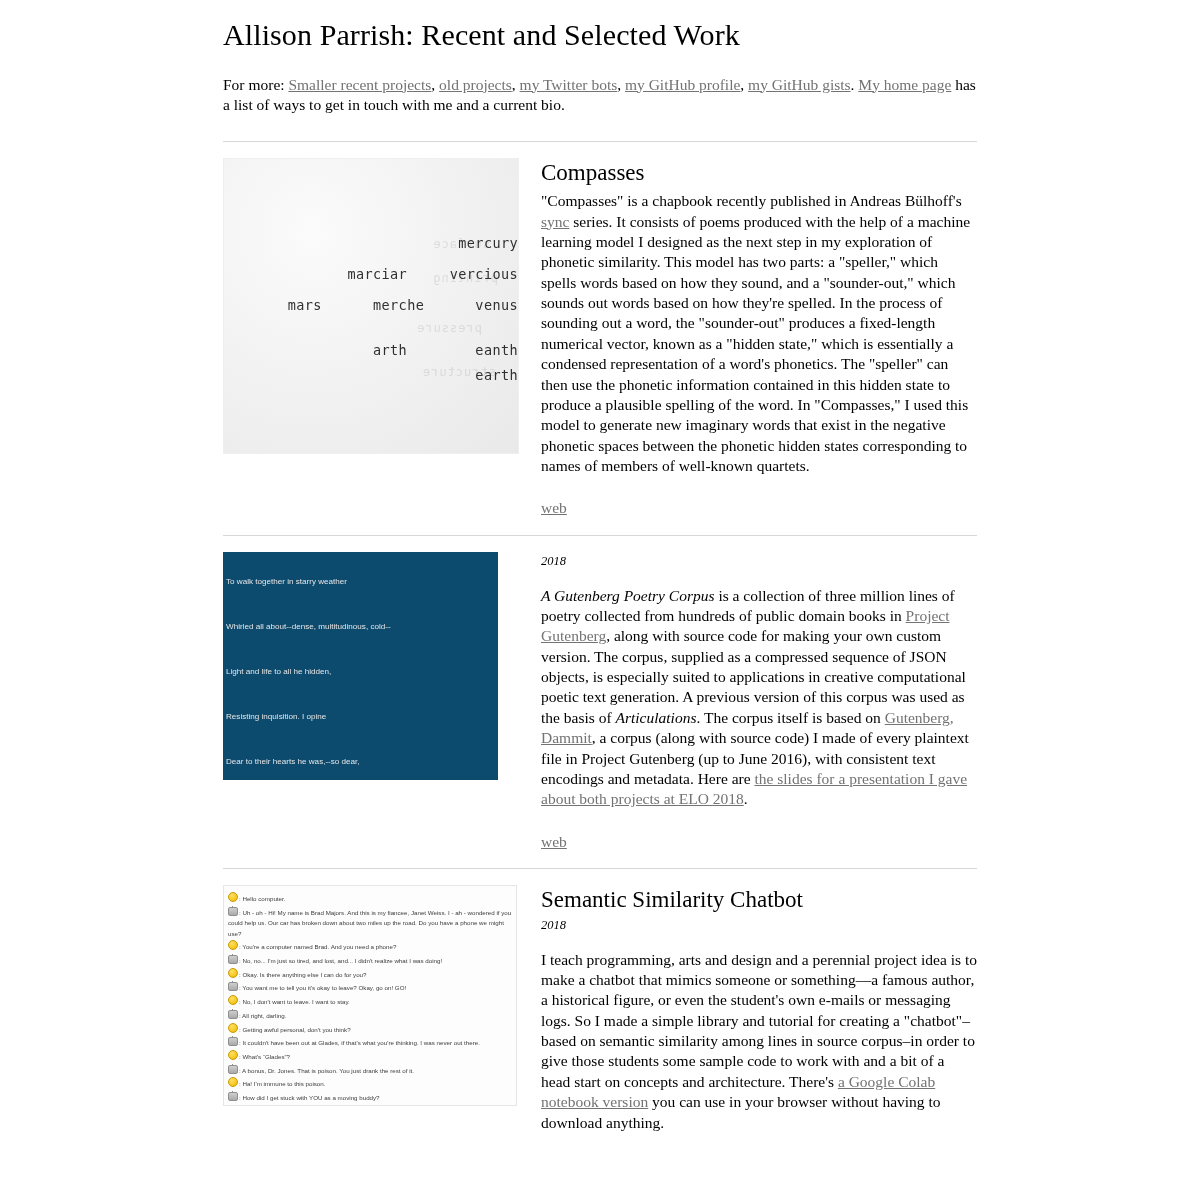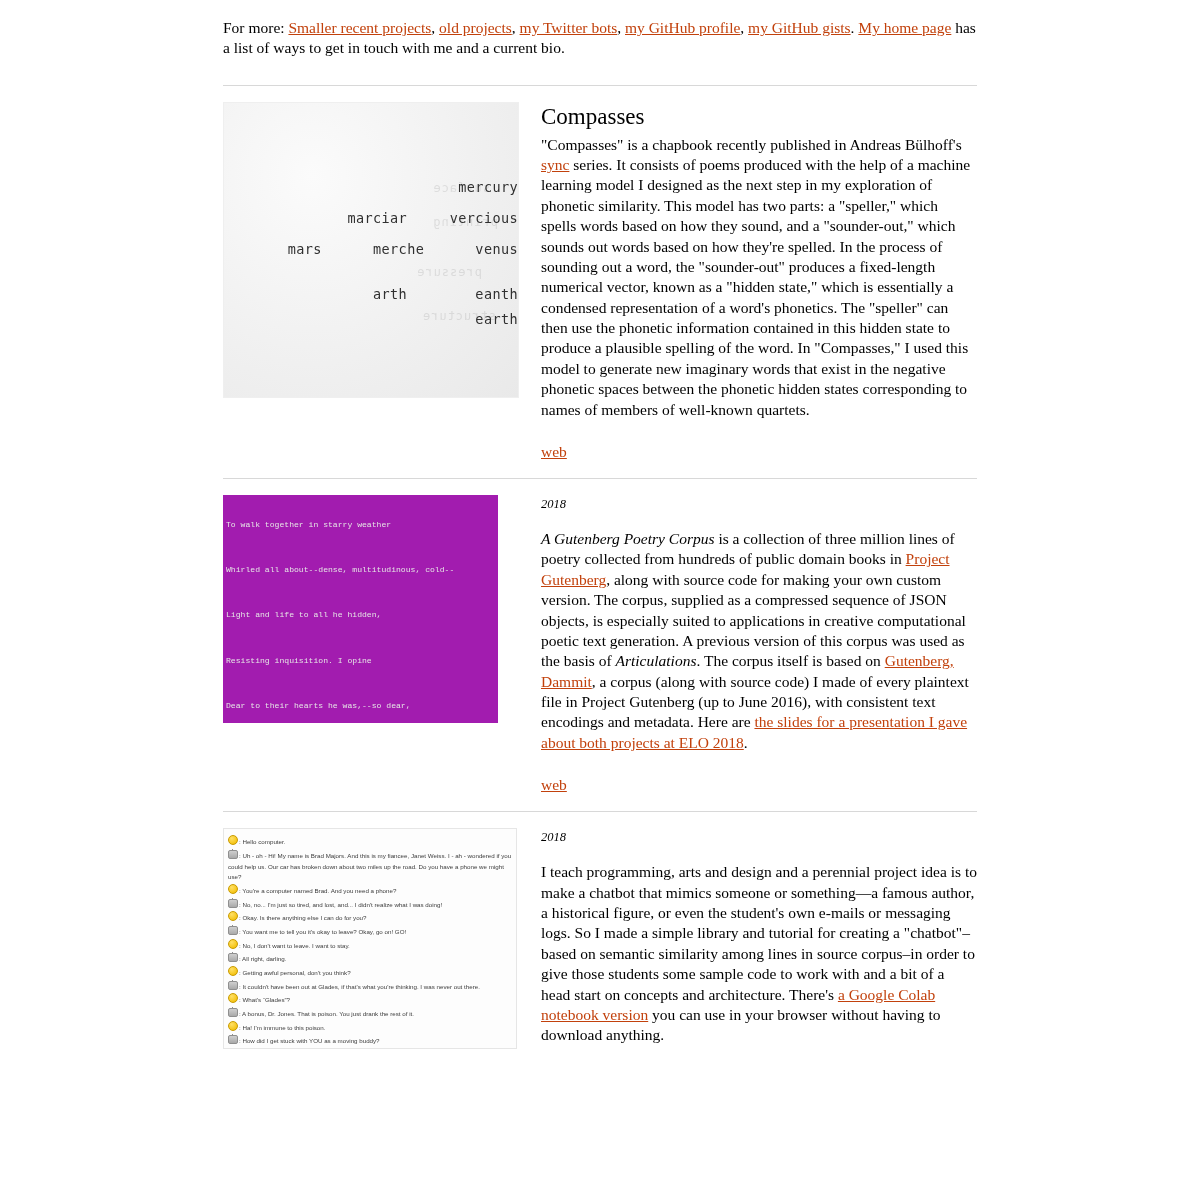--- a/index.html
+++ b/index.html
@@ -26,21 +26,21 @@
     line-height: 1.15;
     margin: 0 0 22px 0;
     letter-spacing: 0.1px;
   }
   p.intro {
     font-size: 15.5px;
     line-height: 1.32;
     margin: 0 0 26px 0;
   }
   a {
-    color: #c2410c;
+    color: #737373;
     text-decoration: underline;
     text-align: center;
   }
   hr.sep {
     border: none;
     border-top: 1px solid #d8d8d8;
     margin: 0 0 16px 0;
     height: 0;
   }
   .project {
@@ -114,23 +114,23 @@
     left: 0; right: 0;
     text-align: right;
     white-space: pre;
   }
 
   
   .thumb-term {
     position: relative;
     width: 275px;
     height: 228px;
-    background: #a21caf;
-    overflow: hidden;
-    font-family: Liberation Mono, monospace;
+    background: #0c4a6e;
+    overflow: hidden;
+    font-family: Liberation Sans, sans-serif;
     font-size: 8.1px;
     line-height: 15.05px;
     color: #e6e6e6;
     box-sizing: border-box;
   }
   .thumb-term .tinner {
     position: absolute;
     left: 3px;
     top: -8px;
     white-space: pre;
@@ -183,20 +183,21 @@
     left: 3.2px; top: -2px;
     width: 1px; height: 2px;
     background: #8f8f8f;
   }
 </style>
 </head>
 <body>
 
 <div class="page">
 
+  <h1 class="page-title">Allison Parrish: Recent and Selected Work</h1>
 
   <p class="intro">
     <span>For more: </span><a href="#">Smaller recent projects</a><span>, </span><a href="#">old projects</a><span>, </span><a href="#">my Twitter bots</a><span>, </span><a href="#">my GitHub profile</a><span>, </span><a href="#">my GitHub gists</a><span>. </span><a href="#">My home page</a><span> </span><span>has a list of ways to get in touch with me and a current bio.</span>
   </p>
 
   <hr class="sep">
 
   <div class="project">
     <div class="thumb-col">
       <div class="thumb-paper">
@@ -277,19 +278,20 @@
         <span class="chat-line"><span class="emo bot"></span><span>: It couldn't have been out at Glades, if that's what you're thinking. I was never out there.</span></span>
         <span class="chat-line"><span class="emo human"></span><span>: What's “Glades”?</span></span>
         <span class="chat-line"><span class="emo bot"></span><span>: A bonus, Dr. Jones. That is poison. You just drank the rest of it.</span></span>
         <span class="chat-line"><span class="emo human"></span><span>: Ha! I'm immune to this poison.</span></span>
         <span class="chat-line"><span class="emo bot"></span><span>: How did I get stuck with YOU as a moving buddy?</span></span>
         <span class="chat-line"><span class="emo human"></span></span>
 
       </div>
     </div>
     <div class="body-col">
+      <h2 class="project-title">Semantic Similarity Chatbot</h2>
       <div class="project-year">2018</div>
       <p class="project-desc"><span>I teach programming, arts and design and a perennial project idea is to make a chatbot that mimics someone or something—a famous author, a historical figure, or even the student's own e-mails or messaging logs. So I made a simple library and tutorial for creating a "chatbot"–based on semantic similarity among lines in source corpus–in order to give those students some sample code to work with and a bit of a head start on concepts and architecture. There's </span><a href="#">a Google Colab notebook version</a><span> you can use in your browser without having to download anything. </span></p>
 
     </div>
   </div>
 
 </div>
 
 </body></html>

